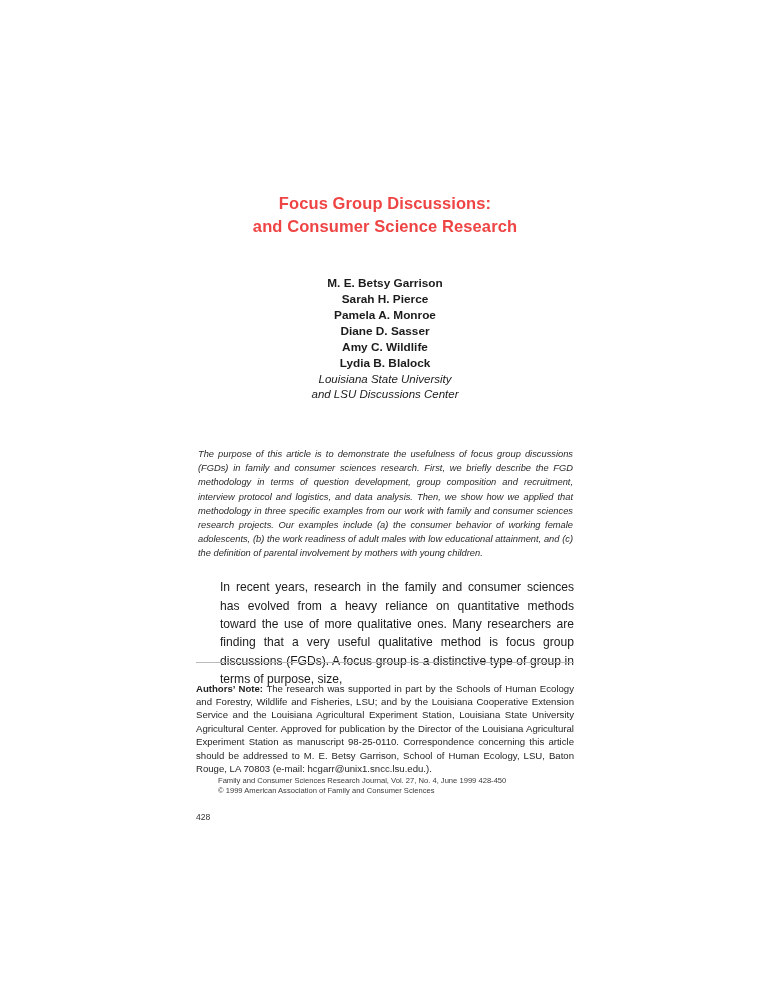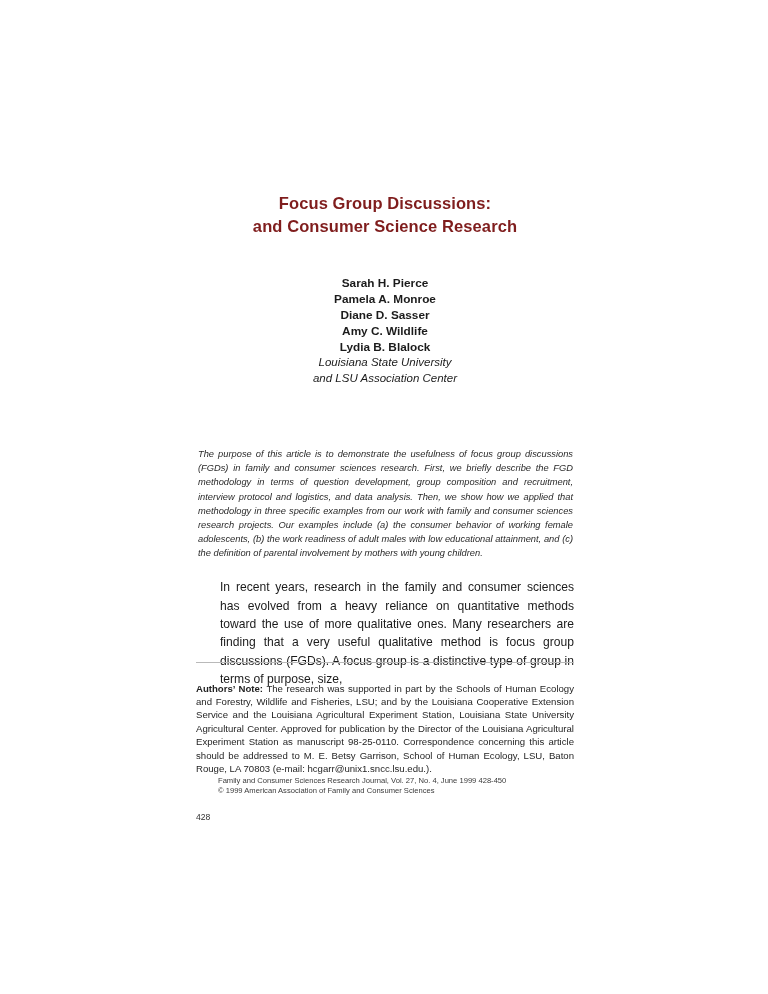--- a/index.html
+++ b/index.html
@@ -31,21 +31,21 @@
     left: 196px;
     top: 192px;
     width: 378px;
     text-align: center;
   }
   .title-line {
     font-size: 16.5px;
     font-weight: bold;
     line-height: 22.5px;
     letter-spacing: 0.1px;
-    color: #7f1d1d;
+    color: #ef4444;
   }
 
   
   .authors-block {
     position: absolute;
     left: 196px;
     top: 275px;
     width: 378px;
     text-align: center;
   }
@@ -148,27 +148,28 @@
 <body>
 
 <div class="page">
 
   <div class="title-block">
     <div class="title-line">Focus Group Discussions:</div>
     <div class="title-line">and Consumer Science Research</div>
   </div>
 
   <div class="authors-block">
+    <div class="author-name">M. E. Betsy Garrison</div>
     <div class="author-name">Sarah H. Pierce</div>
     <div class="author-name">Pamela A. Monroe</div>
     <div class="author-name">Diane D. Sasser</div>
     <div class="author-name">Amy C. Wildlife</div>
     <div class="author-name">Lydia B. Blalock</div>
     <div class="affiliation">Louisiana State University</div>
-    <div class="affiliation">and LSU Association Center</div>
+    <div class="affiliation">and LSU Discussions Center</div>
   </div>
 
   <div class="abstract-block">
     <p class="abstract-text">The purpose of this article is to demonstrate the usefulness of focus group discussions (FGDs) in family and consumer sciences research. First, we briefly describe the FGD methodology in terms of question development, group composition and recruitment, interview protocol and logistics, and data analysis. Then, we show how we applied that methodology in three specific examples from our work with family and consumer sciences research projects. Our examples include (a) the consumer behavior of working female adolescents, (b) the work readiness of adult males with low educational attainment, and (c) the definition of parental involvement by mothers with young children.</p>
   </div>
 
   <div class="body-block">
     <p class="body-text">In recent years, research in the family and consumer sciences has evolved from a heavy reliance on quantitative methods toward the use of more qualitative ones. Many researchers are finding that a very useful qualitative method is focus group discussions (FGDs). A focus group is a distinctive type of group in terms of purpose, size,</p>
   </div>
 

